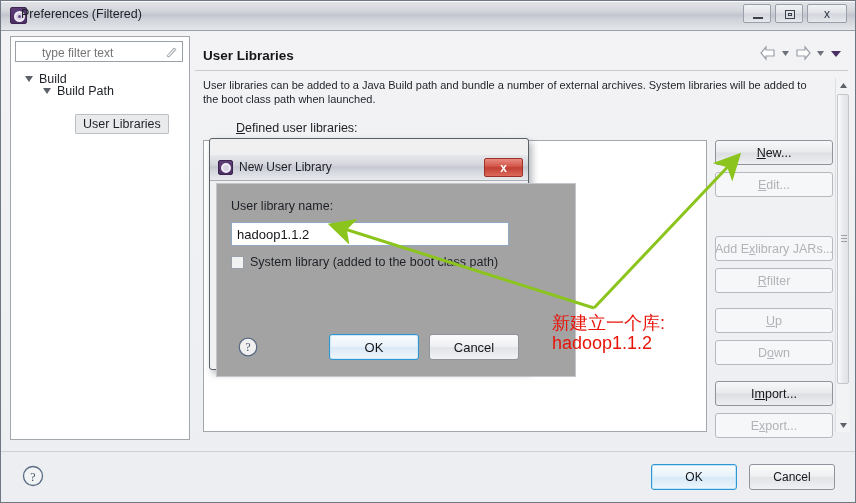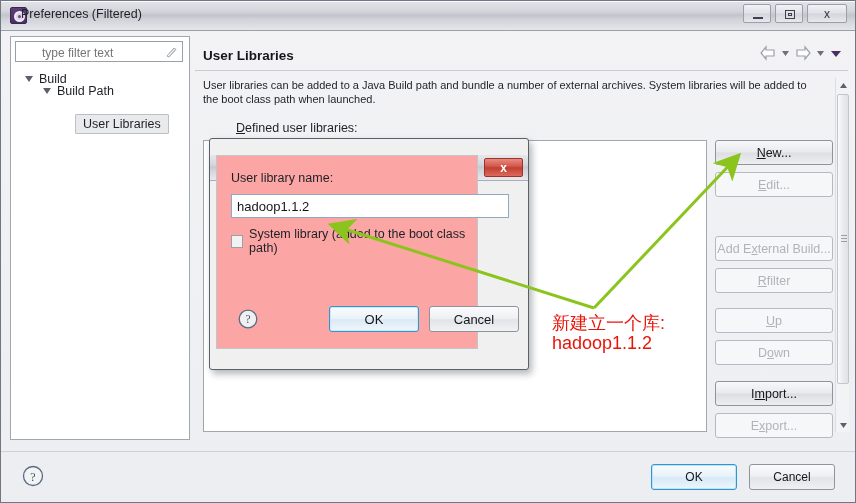--- a/index.html
+++ b/index.html
@@ -290,23 +290,23 @@
   #dlg-close {
     position:absolute; right:5px; top:3px;
     width:39px; height:19px;
     background: linear-gradient(180deg,#e98a80 0%, #d4584c 42%, #c13f33 52%, #dd6a5c 100%);
     border:1px solid #9d3328;
     border-radius:2px;
     display:flex; align-items:center; justify-content:center;
     color:#ffffff; font-size:12px; font-weight:bold;
   }
   #dlg-inner {
-    position:absolute; left:6px; top:16px;
-    width:262px; height:194px;
-    background:#fca5a5;
+    position:absolute; left:6px; top:44px;
+    width:360px; height:194px;
+    background:#a3a3a3;
     border:1px solid #c2c5ca;
   }
   #dlg-label {
     position:absolute; left:14px; top:15px;
     font-size:12.5px; color:#1d2026;
   }
   #dlg-input {
     position:absolute; left:14px; top:38px;
     width:278px; height:24px;
     background:#ffffff;
@@ -458,21 +458,21 @@
           <span class="acc">N</span>
             <span>ew...</span>
         </div>
         <div class="pbtn" style="top:32px">
           <span class="acc">E</span>
             <span>dit...</span>
         </div>
         <div class="pbtn" style="top:96px">
           <span>Add E</span>
             <span class="acc">x</span>
-            <span>ternal Build...</span>
+            <span>library JARs...</span>
         </div>
         <div class="pbtn" style="top:128px">
           <span class="acc">R</span>
             <span>filter</span>
         </div>
         <div class="pbtn" style="top:168px">
           <span class="acc">U</span>
             <span>p</span>
         </div>
         <div class="pbtn" style="top:200px">

